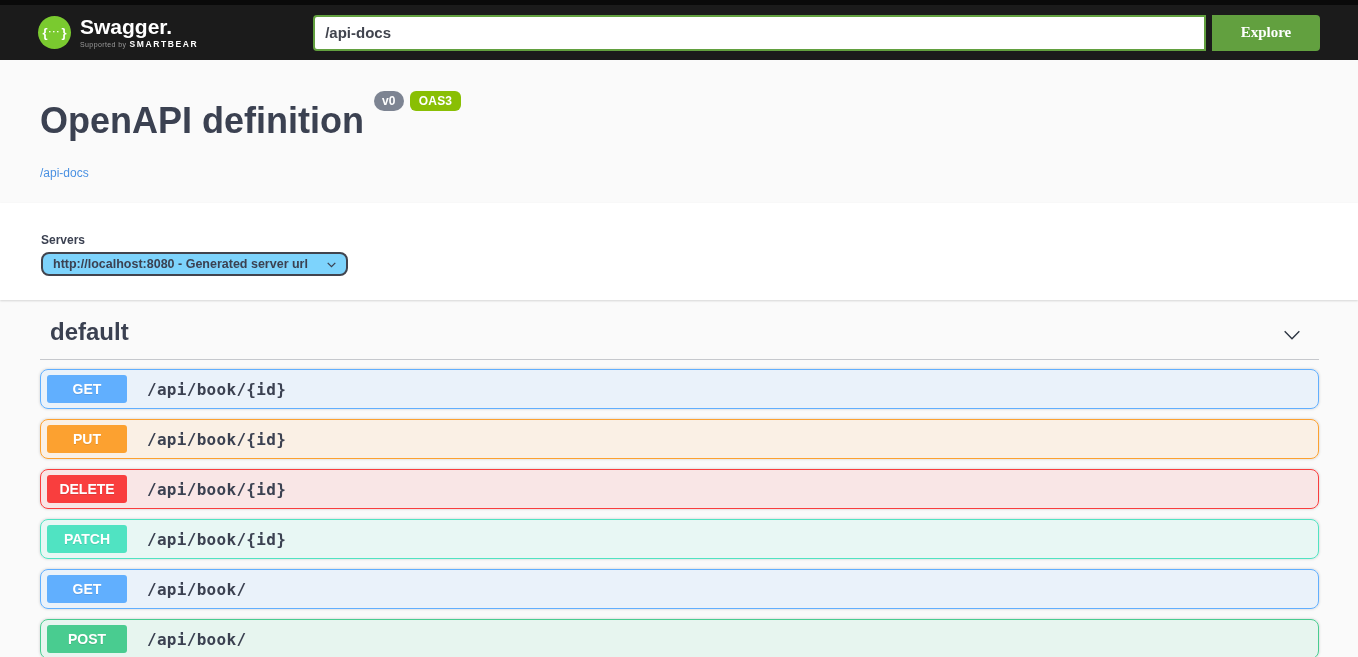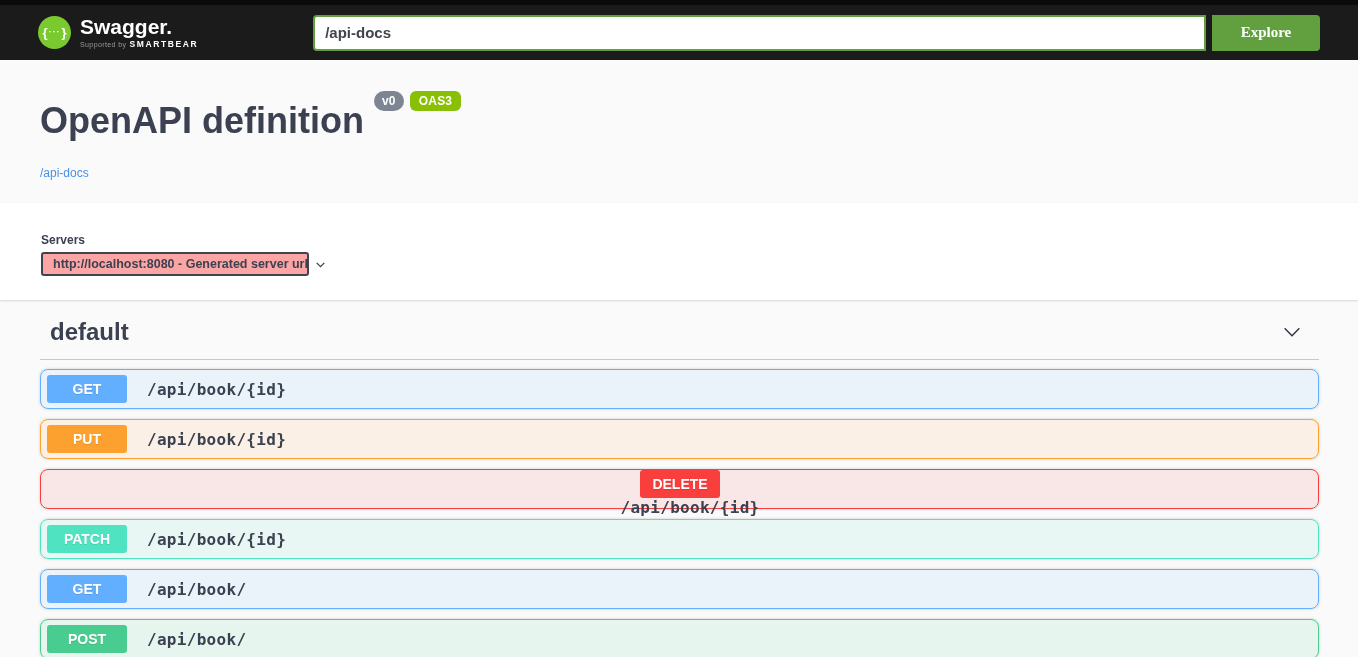--- a/index.html
+++ b/index.html
@@ -33,28 +33,28 @@
   .pill { display:inline-block; border-radius:57px; color:#fff; font-weight:700; font-size:12px;
     vertical-align:top; position:relative; top:-12px; letter-spacing:.2px; }
   .pill-version { background:#7d8492; padding:3px 8px; margin-left:10px; }
   .pill-oas { background:#89bf04; padding:3px 9px; margin-left:6px;border-radius:6px; }
   .spec-link { display:inline-block; margin-top:9px; color:#4990e2; font-size:12px; text-decoration:none; cursor:pointer; }
 
   
   .scheme-container { background:#fff; height:97px; padding:30px 32px 0 41px;
     box-shadow:0 1px 2px 0 rgba(0,0,0,.15); }
   .servers-label { display:block; font-size:12px; font-weight:700; color:#3b4151; margin-bottom:5px; }
-  .servers-select { width:268px; height:24px; border:2px solid #41444e; border-radius:3px; background:#fca5a5;
+  .servers-select { width:307px; height:24px; border:2px solid #41444e; border-radius:8px; background:#7dd3fc;
     display:flex; align-items:center; justify-content:space-between; padding:0 8px 0 10px; cursor:pointer; }
   .servers-select .sel-text { font-size:12.5px; font-weight:700; color:#3b4151; white-space:nowrap; }
   .servers-select svg { flex:0 0 auto; margin-left:6px; }
 
   
   .ops-section { padding:8px 39px 0 40px; }
-  .opblock-tag { display:flex; align-items:center; justify-content:space-between;
+  .opblock-tag { display:flex; align-items:flex-end; justify-content:space-between;
     padding:10px 16px 13px 10px; border-bottom:1px solid rgba(59,65,81,.27); cursor:pointer; }
   .opblock-tag h3 { font-size:24px; font-weight:600; color:#3b4151; }
   .op-list { margin-top:9px; }
   .opblock { height:40px; display:flex; align-items:center; border:1px solid; border-radius:8px;
     margin-bottom:10px; padding:0 5px 0 6px; box-shadow:0 0 3px rgba(0,0,0,.19); cursor:pointer; }
   .opblock-summary-method { min-width:80px; padding:6px 0; text-align:center; border-radius:3px;
     color:#fff; font-weight:700; font-size:14px; text-shadow:0 1px 0 rgba(0,0,0,.1); }
   .opblock-summary-path { margin-left:20px; font-family:"DejaVu Sans Mono","Liberation Mono",monospace;
     font-size:16px; font-weight:600; color:#3b4151; letter-spacing:.3px; }
 </style>
@@ -112,21 +112,21 @@
     </div>
     <div class="op-list" id="op-list">
         <div class="opblock" style="background: rgba(97, 175, 254, 0.1); border-color: rgb(97, 175, 254);">
     <span class="opblock-summary-method" style="background: rgb(97, 175, 254);">GET</span>
     <span class="opblock-summary-path">/api/book/{id}</span>
   </div>
         <div class="opblock" style="background: rgba(252, 161, 48, 0.1); border-color: rgb(252, 161, 48);">
     <span class="opblock-summary-method" style="background: rgb(252, 161, 48);">PUT</span>
     <span class="opblock-summary-path">/api/book/{id}</span>
   </div>
-        <div class="opblock" style="background: rgba(249, 62, 62, 0.1); border-color: rgb(249, 62, 62); flex-direction: column;">
+        <div class="opblock" style="background: rgba(249, 62, 62, 0.1); border-color: rgb(249, 62, 62);">
     <span class="opblock-summary-method" style="background: rgb(249, 62, 62);">DELETE</span>
     <span class="opblock-summary-path">/api/book/{id}</span>
   </div>
         <div class="opblock" style="background: rgba(80, 227, 194, 0.1); border-color: rgb(80, 227, 194);">
     <span class="opblock-summary-method" style="background: rgb(80, 227, 194);">PATCH</span>
     <span class="opblock-summary-path">/api/book/{id}</span>
   </div>
         <div class="opblock" style="background: rgba(97, 175, 254, 0.1); border-color: rgb(97, 175, 254);">
     <span class="opblock-summary-method" style="background: rgb(97, 175, 254);">GET</span>
     <span class="opblock-summary-path">/api/book/</span>

